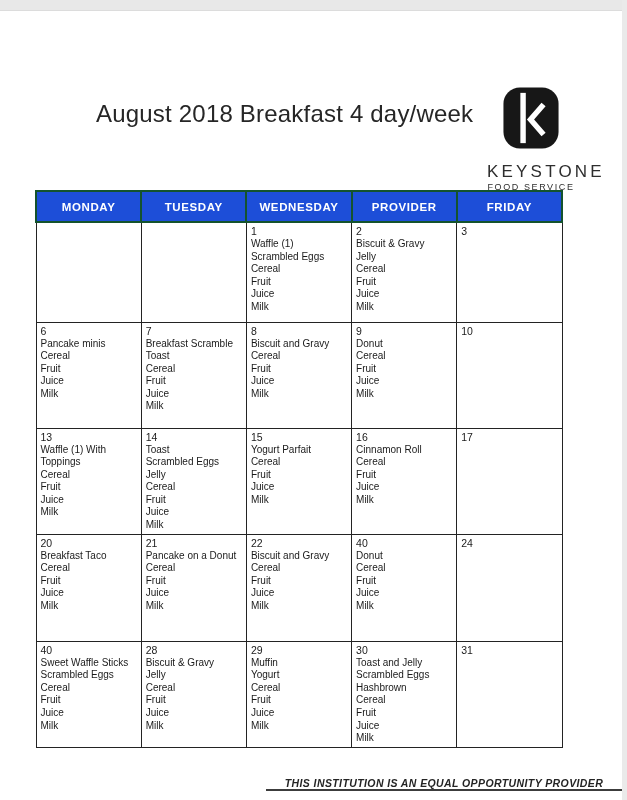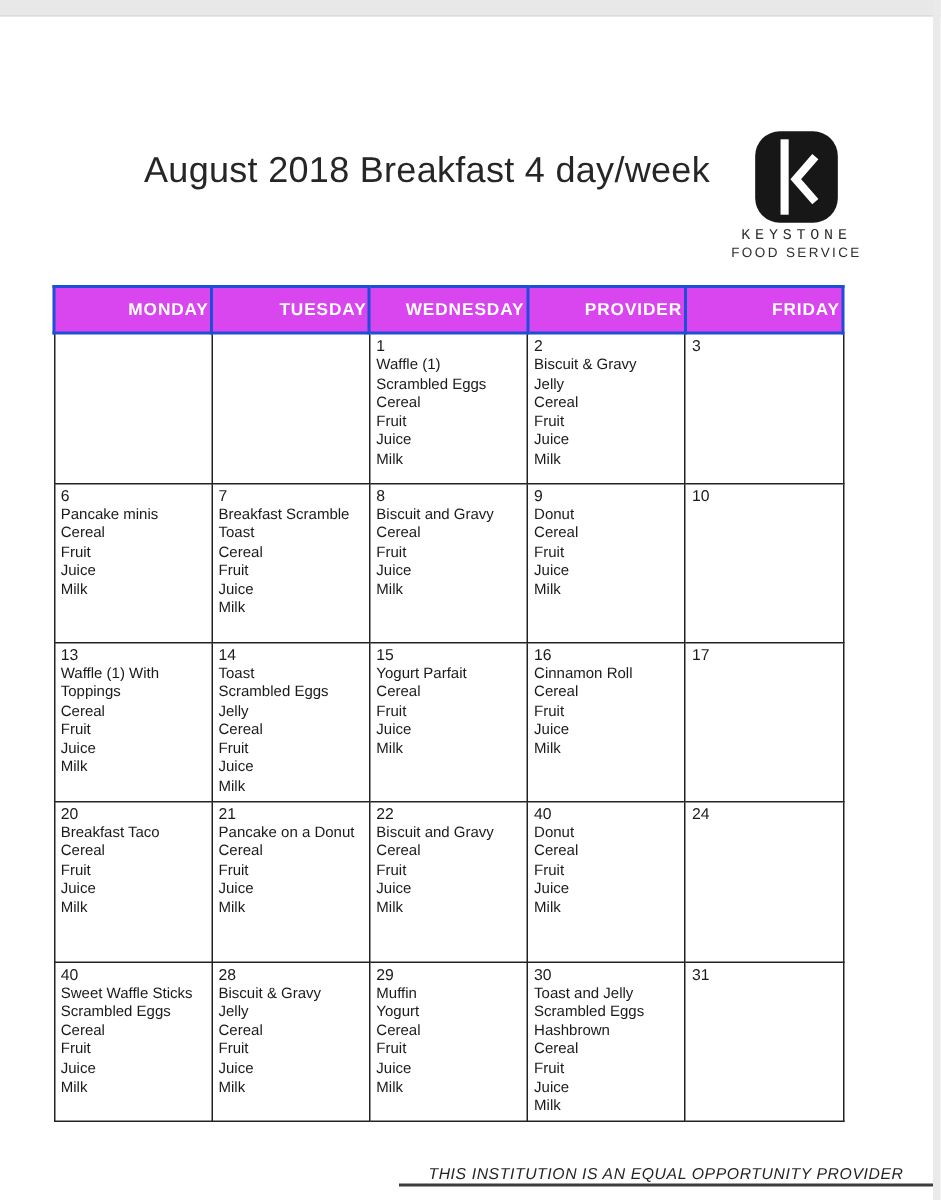--- a/index.html
+++ b/index.html
@@ -28,45 +28,44 @@
     font-size: 24px; font-weight: 400;
     color: #262626;
     letter-spacing: 0.2px;
   }
   .logo {
     position: absolute; left: 487px; top: 86px;
     width: 88px; text-align: center;
   }
   .logo-mark { width: 58px; height: 64px; display: block; margin: 0 auto; }
   .logo-word {
-    margin-top: 2px;
-    font-size: 10px; letter-spacing: 3.2px;
+    margin-top: 12px;
+    font-size: 17px; letter-spacing: 3.2px;
     color: #2e2e2e; font-weight: 400;
     white-space: nowrap;
-    font-family: Liberation Mono, monospace;
   }
   .logo-sub {
     font-size: 9px; letter-spacing: 1.6px;
     color: #2e2e2e;
     white-space: nowrap;
   }
   table.calendar {
     position: absolute; left: 35px; top: 190px;
     width: 528px;
     border-collapse: collapse;
     table-layout: fixed;
   }
   table.calendar th {
-    background: #d946ef;
+    background: #1d4ed8;
     color: #ffffff;
     font-size: 11.5px; font-weight: 700;
     letter-spacing: 0.6px;
     height: 27px;
-    border: 2px solid #1d4ed8;
-    text-align: right;
+    border: 2px solid #14532d;
+    text-align: center;
   }
   table.calendar td {
     border: 1.6px solid #232323;
     vertical-align: top;
     padding: 2px 3px 2px 4px;
     background: #ffffff;
   }
   tbody tr:nth-child(1) { height: 100px; }
   tbody tr:nth-child(2) { height: 106px; }
   tbody tr:nth-child(3) { height: 106px; }
@@ -80,21 +79,21 @@
     white-space: pre-line;
     color: #1a1a1a;
   }
   .footer {
     position: absolute;
     right: 5px; top: 777px;
     width: 356px;
     text-align: center;
     font-size: 10.5px;
     font-style: italic;
-    font-weight: 400;
+    font-weight: 700;
     letter-spacing: 0.4px;
     color: #242424;
     padding-bottom: 0;
     border-bottom: 2px solid #3c3c3c;
   }
 </style>
 </head>
 <body>
 
 <div>

